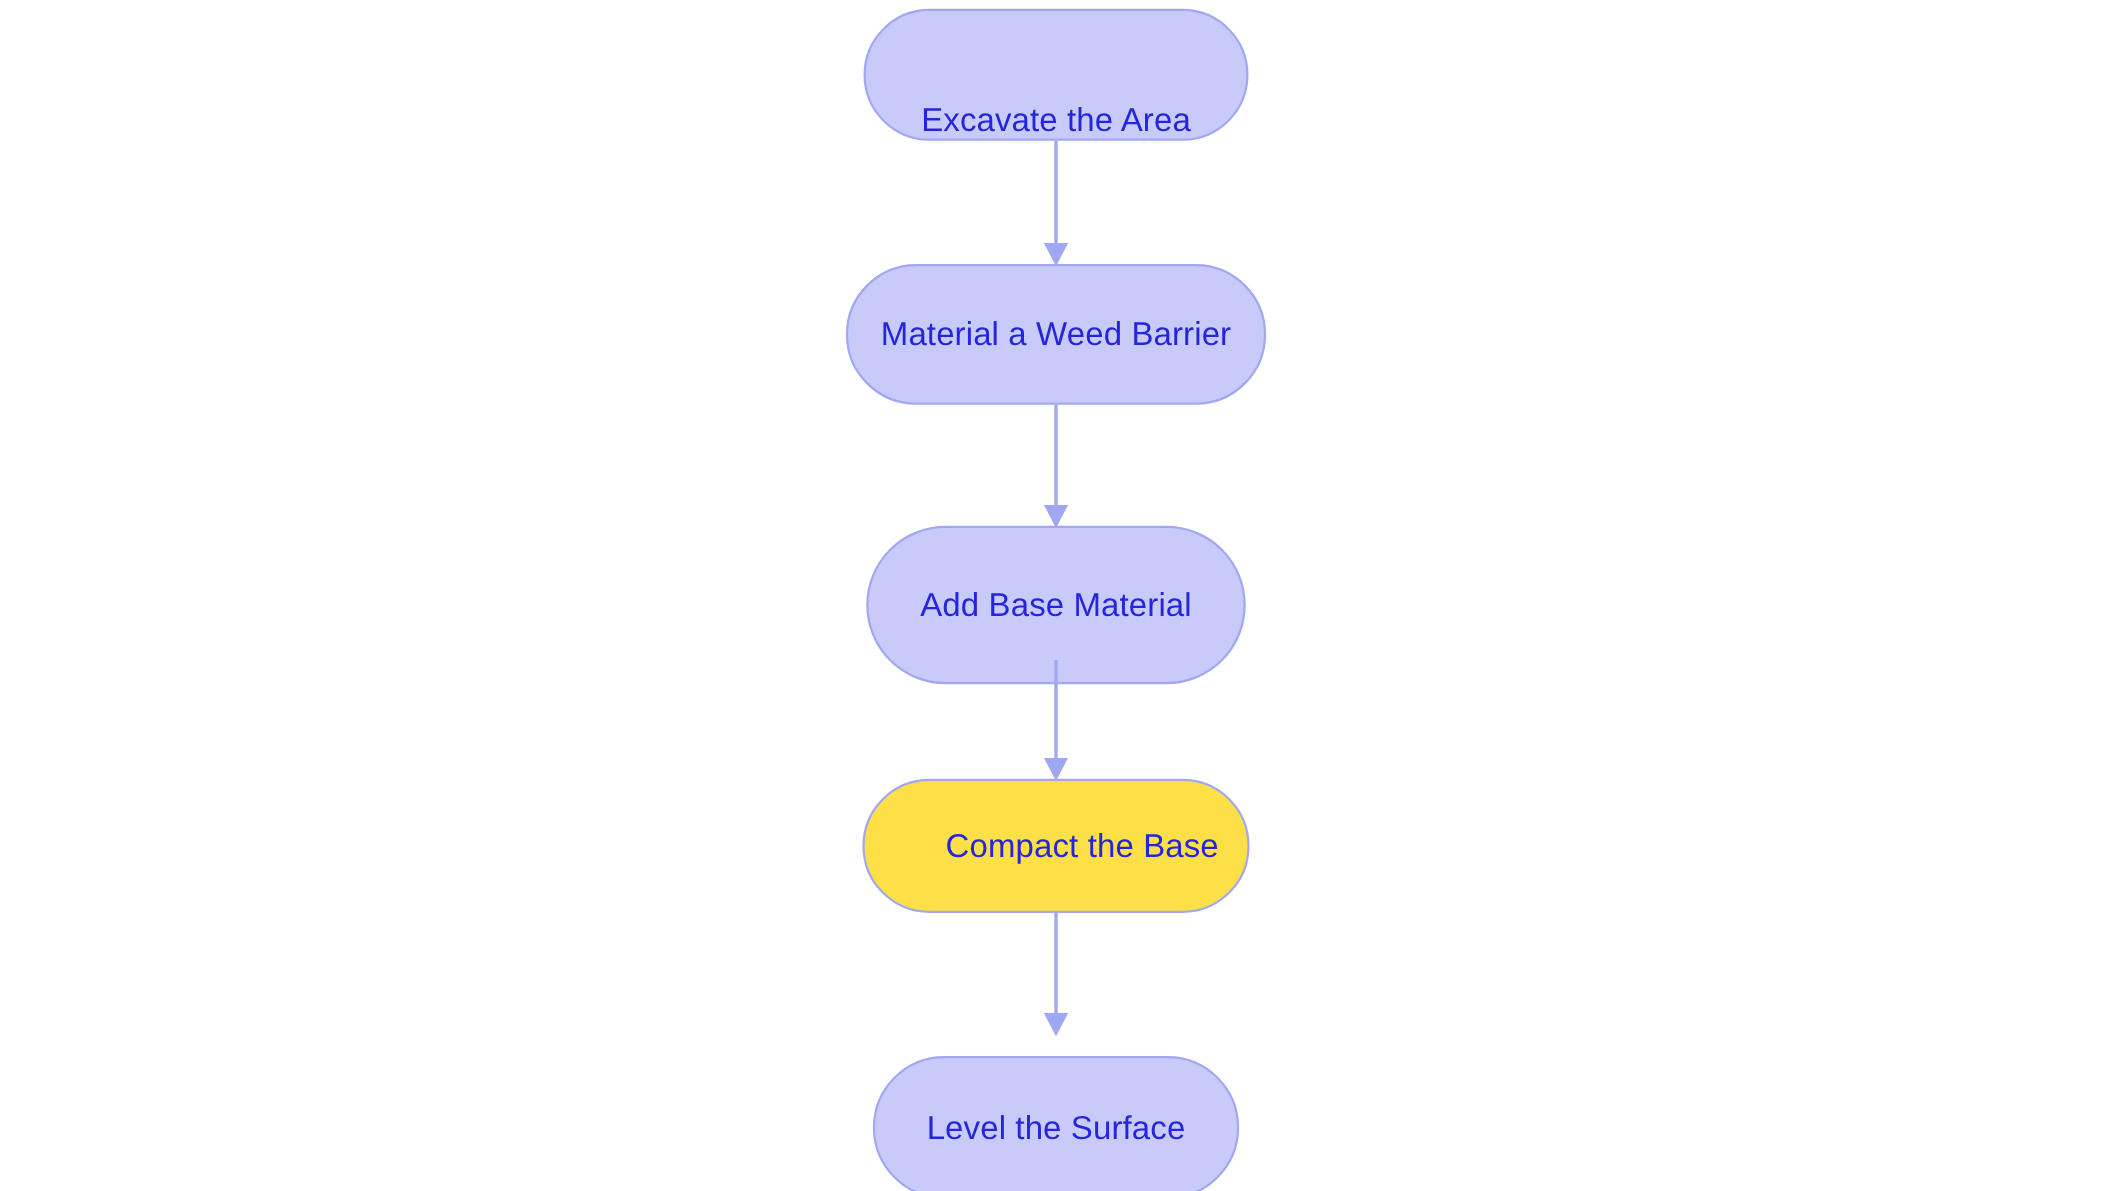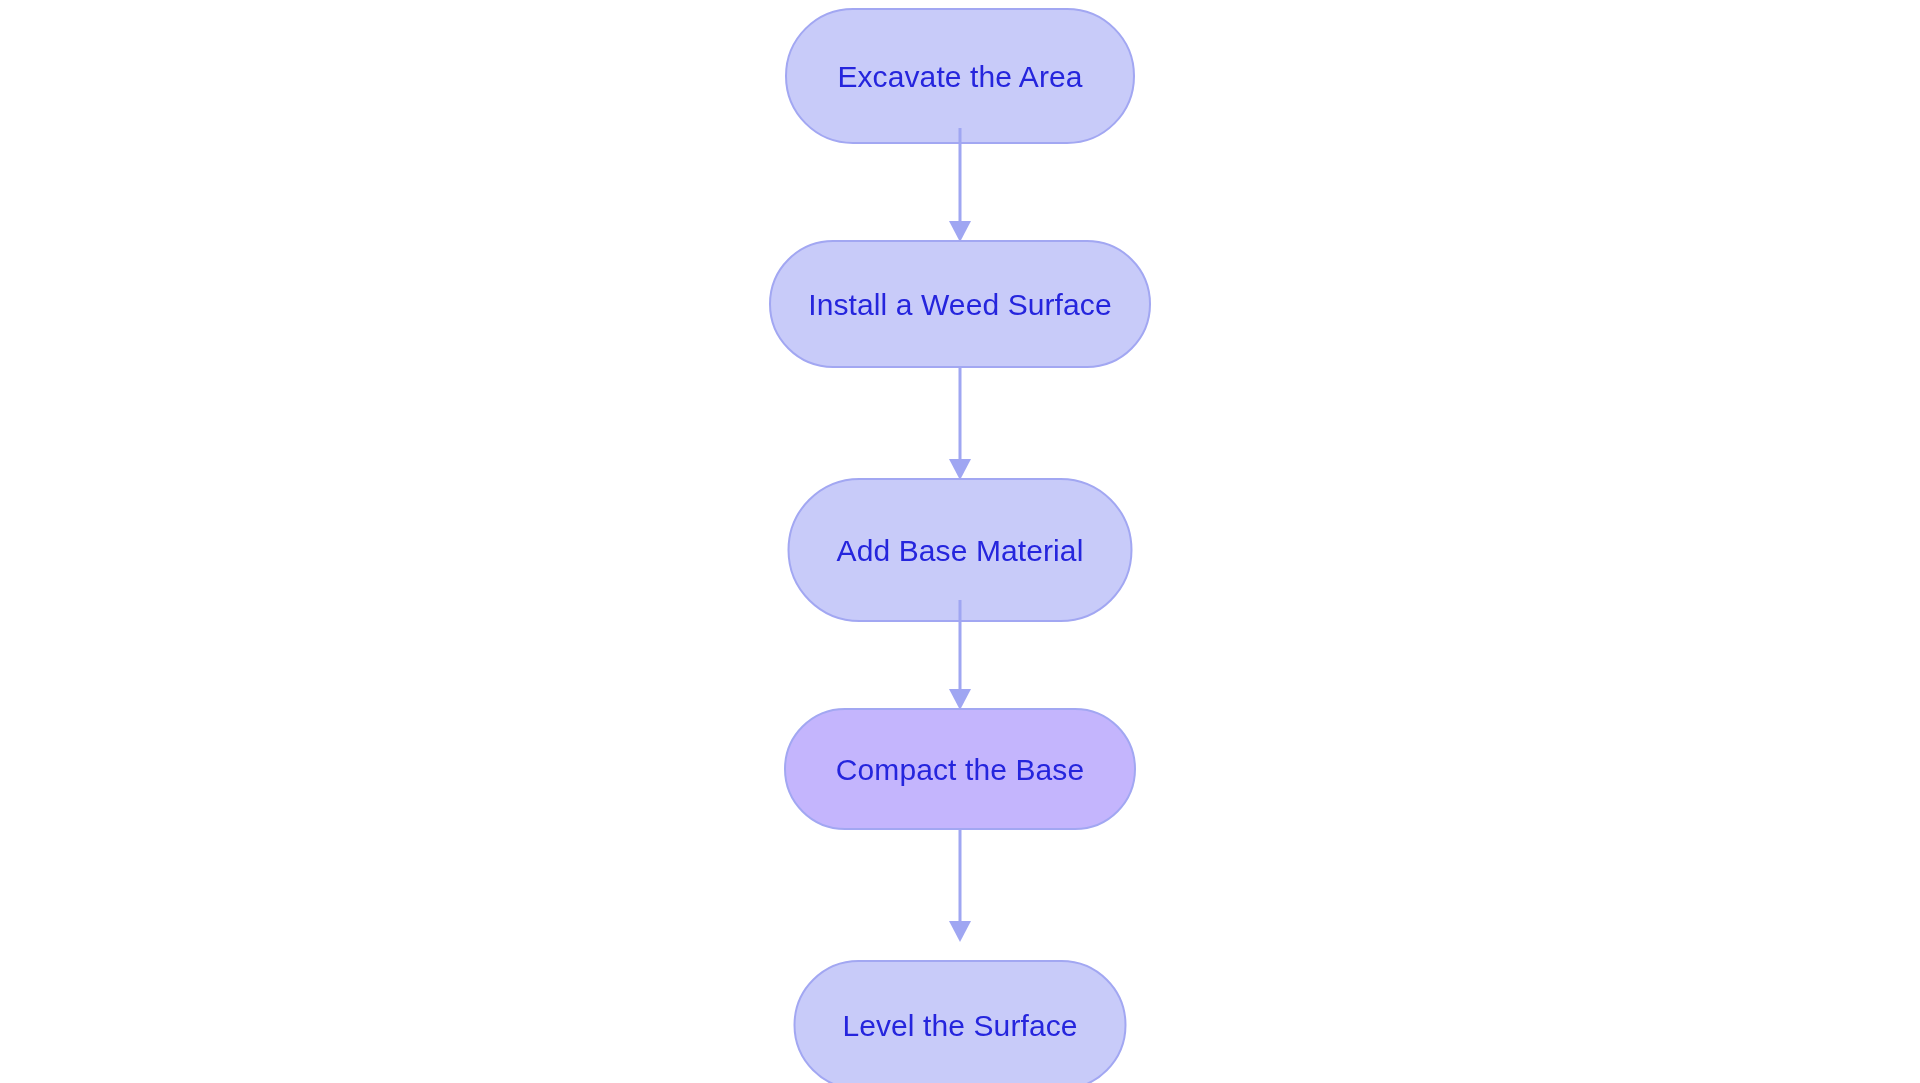--- a/index.html
+++ b/index.html
@@ -42,21 +42,21 @@
     color: #2525dd;
     font-size: 30px;
     font-weight: 400;
     line-height: 1.1;
     letter-spacing: 0.1px;
     white-space: nowrap;
     font-family: "Liberation Sans", "DejaVu Sans", sans-serif;
   }
 
   
-  .node-1 { top: 8px;   width: 350px; height: 136px; }
+  .node-1 { top: 8px;   width: 350px; height: 120px; align-items: flex-end; }
   .node-2 { top: 240px; width: 382px; height: 128px; }
   .node-3 { top: 478px; width: 345px; height: 144px; }
   .node-4 { top: 708px; width: 352px; height: 122px; }
   .node-5 { top: 960px; width: 333px; height: 130px; }
 
   
   .edge {
     position: absolute;
     left: 50%;
     transform: translateX(-50%);
@@ -100,38 +100,38 @@
   <div class="node node-1" style="background: rgb(200, 203, 249); border-color: rgb(162, 167, 242);">
     <span class="node-label" style="color: rgb(37, 37, 221);">Excavate the Area</span>
   </div>
 
   <div class="edge edge-1">
     <div class="edge-line" style="background: rgb(159, 166, 242);"></div>
     <div class="edge-head" style="border-top-color: rgb(159, 166, 242);"></div>
   </div>
 
   <div class="node node-2" style="background: rgb(200, 203, 249); border-color: rgb(162, 167, 242);">
-    <span class="node-label" style="color: rgb(37, 37, 221);">Install a Weed Surface</span>
+    <span class="node-label" style="color: rgb(37, 37, 221);">Material a Weed Barrier</span>
   </div>
 
   <div class="edge edge-2">
     <div class="edge-line" style="background: rgb(159, 166, 242);"></div>
     <div class="edge-head" style="border-top-color: rgb(159, 166, 242);"></div>
   </div>
 
   <div class="node node-3" style="background: rgb(200, 203, 249); border-color: rgb(162, 167, 242);">
     <span class="node-label" style="color: rgb(37, 37, 221);">Add Base Material</span>
   </div>
 
   <div class="edge edge-3">
     <div class="edge-line" style="background: rgb(159, 166, 242);"></div>
     <div class="edge-head" style="border-top-color: rgb(159, 166, 242);"></div>
   </div>
 
-  <div class="node node-4" style="background: #c4b5fd; border-color: rgb(162, 167, 242);">
+  <div class="node node-4" style="background: #fde047; border-color: rgb(162, 167, 242); justify-content: flex-end;">
     <span class="node-label" style="color: rgb(37, 37, 221);">Compact the Base</span>
   </div>
 
   <div class="edge edge-4">
     <div class="edge-line" style="background: rgb(159, 166, 242);"></div>
     <div class="edge-head" style="border-top-color: rgb(159, 166, 242);"></div>
   </div>
 
   <div class="node node-5" style="background: rgb(200, 203, 249); border-color: rgb(162, 167, 242);">
     <span class="node-label" style="color: rgb(37, 37, 221);">Level the Surface</span>

